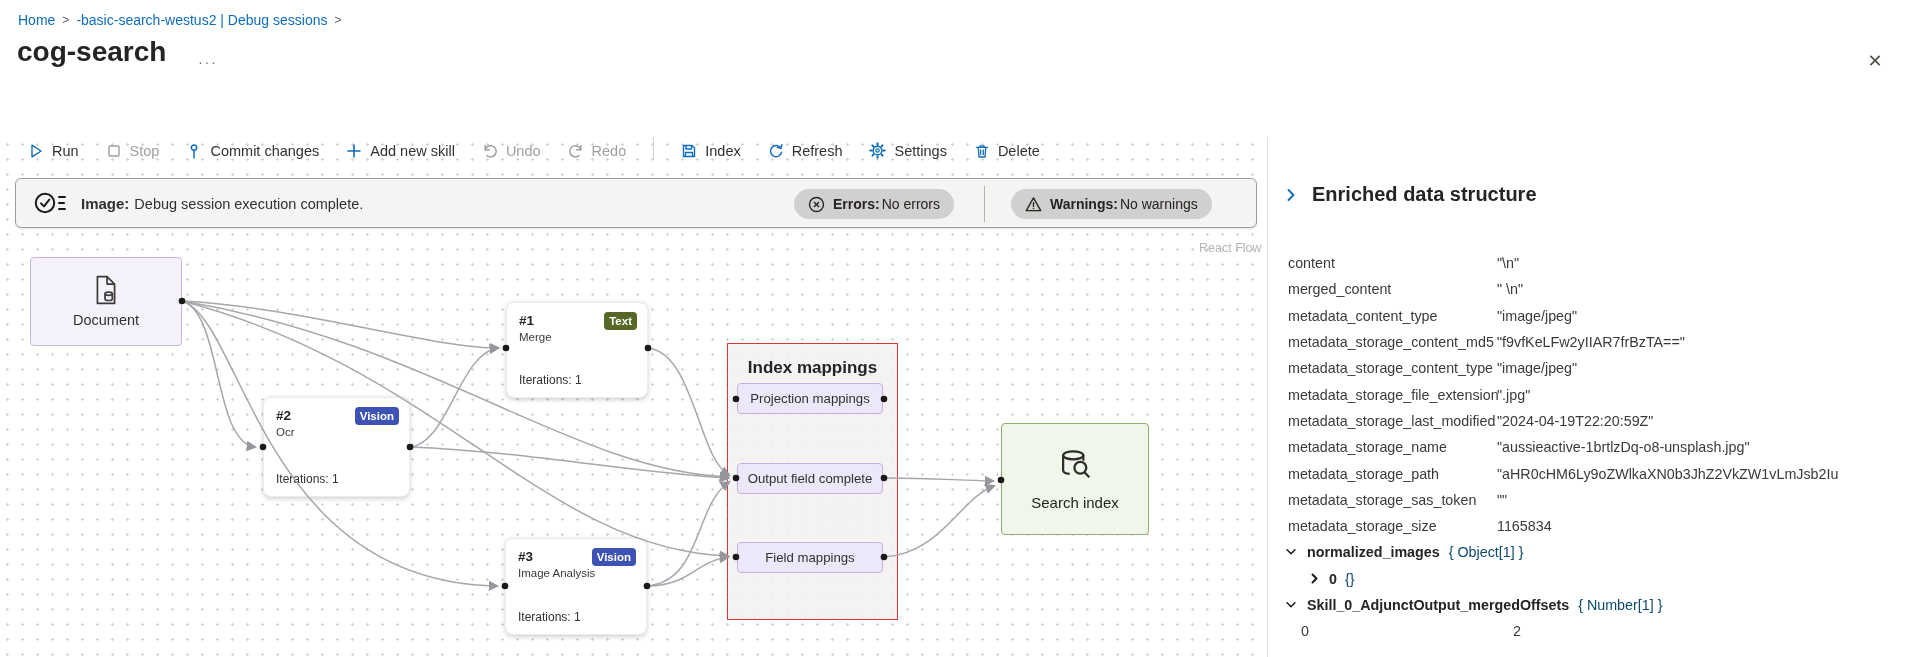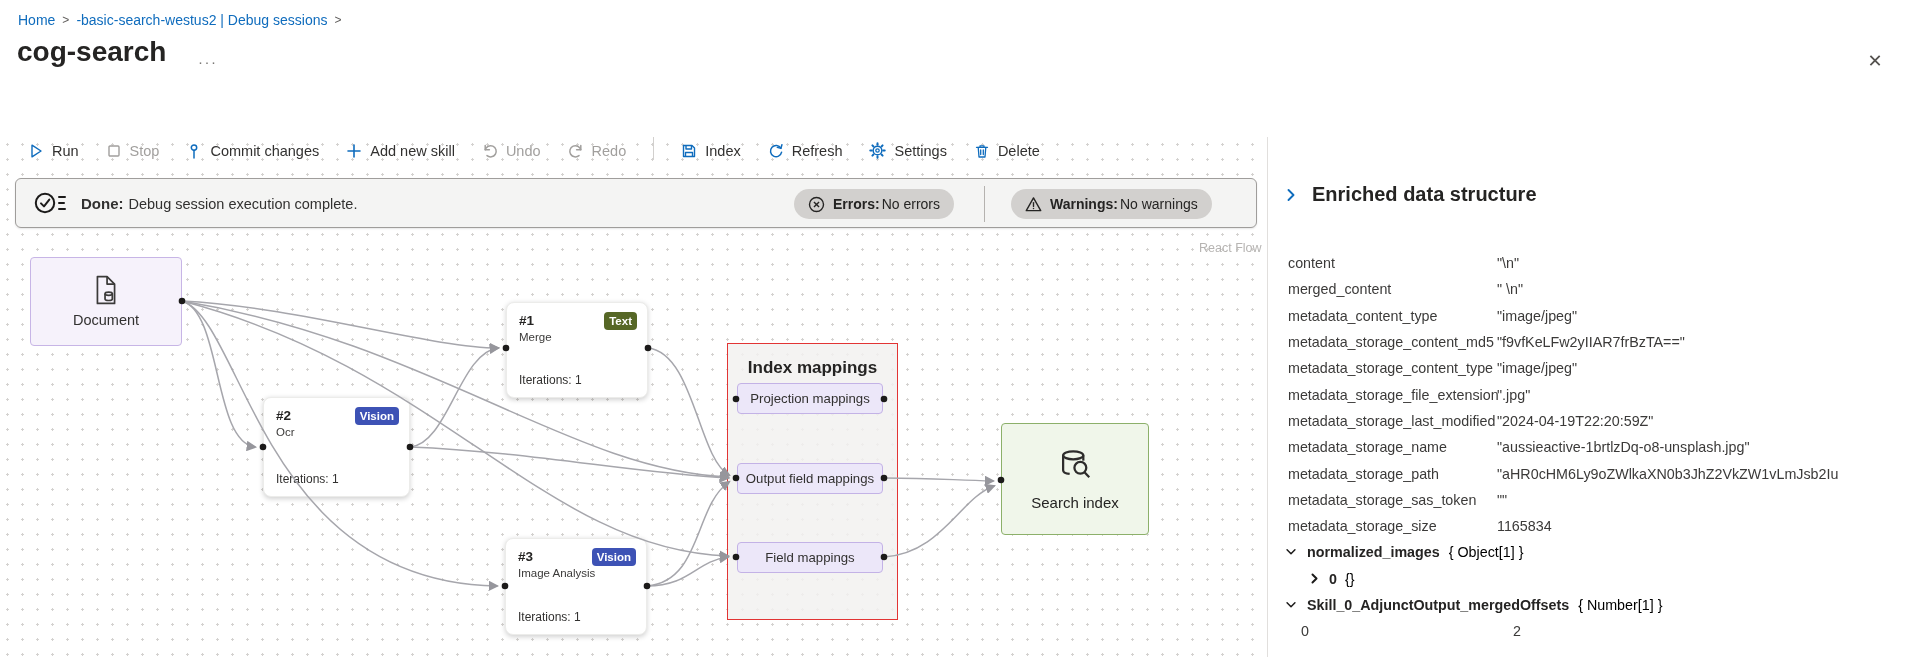--- a/index.html
+++ b/index.html
@@ -85,21 +85,21 @@
   .panel-header{position:absolute;left:1283px;top:183px;display:flex;align-items:center;gap:13px;z-index:2;}
   .panel-header .chev{color:#0f6cbd;cursor:pointer;}
   .panel-title{font-size:20px;font-weight:600;color:#252423;}
   .kv-area{position:absolute;left:1288px;top:250px;width:612px;font-size:14.3px;z-index:2;color:#3b3a39;}
   .kv-row{display:flex;align-items:center;height:26.3px;white-space:nowrap;overflow:hidden;}
   .kv-key{width:209px;flex-shrink:0;}
   .kv-val{flex:1;overflow:hidden;}
   .x-row{display:flex;align-items:center;height:26.3px;gap:9px;white-space:nowrap;}
   .x-row .chev{color:#1b1a19;cursor:pointer;margin-left:-4px;}
   .x-key{font-weight:700;color:#252423;}
-  .x-type{color:#000000;}
+  .x-type{color:#0c4a6e;}
   .sub-row{display:flex;align-items:center;height:26.3px;gap:8px;margin-left:20px;white-space:nowrap;}
   .sub-row .chev{cursor:pointer;color:#1b1a19;}
   .sub-key{font-weight:700;color:#252423;}
   .num-row{display:flex;align-items:center;height:26.3px;white-space:nowrap;}
   .num-row .nk{width:212px;padding-left:13px;flex-shrink:0;}
 </style>
 </head>
 <body>
 
 <div class="canvas"></div>
@@ -173,21 +173,21 @@
   <div class="skill-num">#3</div>
   <div class="skill-name">Image Analysis</div>
   <span class="skill-badge badge-vision">Vision</span>
   <div class="skill-iter">Iterations: 1</div>
 </div>
 
 <div class="group-box">
   <div class="group-title">Index mappings</div>
 </div>
 <div class="map-node" id="map-projection">Projection mappings</div>
-<div class="map-node" id="map-output">Output field mappings</div>
+<div class="map-node" id="map-output">Output field complete</div>
 <div class="map-node" id="map-field">Field mappings</div>
 
 <div class="search-node">
   <span>
     <svg width="38" height="38" viewBox="0 0 32 32" fill="none" stroke="#2d2c2b" stroke-width="1.9" stroke-linejoin="round">
       <ellipse cx="14.5" cy="7" rx="8.5" ry="3.4"></ellipse>
       <path d="M6 7 V19.5 C6 21 8.5 22.3 11.5 22.7"></path>
       <path d="M23 7 V11.5"></path>
       <circle cx="20.5" cy="17.5" r="5"></circle>
       <path d="M24.2 21.5 L28 25.5"></path>
@@ -198,21 +198,21 @@
 
 <div class="banner">
   <span class="banner-icon">
     <svg width="34" height="24" viewBox="0 0 34 24" fill="none" stroke="currentColor" stroke-width="2">
       <circle cx="11" cy="12" r="9.2"></circle>
       <path d="M7 12.4 L10 15.4 L15.3 8.6" stroke-linecap="round" stroke-linejoin="round"></path>
       <path d="M25 6 H31 M25 12 H30 M25 18 H31" stroke-linecap="round"></path>
     </svg>
   </span>
   <span class="banner-text">
-    <span class="banner-status">Done:</span><span>Debug session execution complete.</span>
+    <span class="banner-status">Image:</span><span>Debug session execution complete.</span>
   </span>
   <div class="pill pill-errors">
     <span>
       <svg width="17" height="17" viewBox="0 0 16 16" fill="none" stroke="currentColor" stroke-width="1.3">
         <circle cx="8" cy="8" r="6.6"></circle>
         <path d="M5.6 5.6 L10.4 10.4 M10.4 5.6 L5.6 10.4"></path>
       </svg>
     </span>
     <span><b>Errors:</b><span>No errors</span></span>
   </div>

